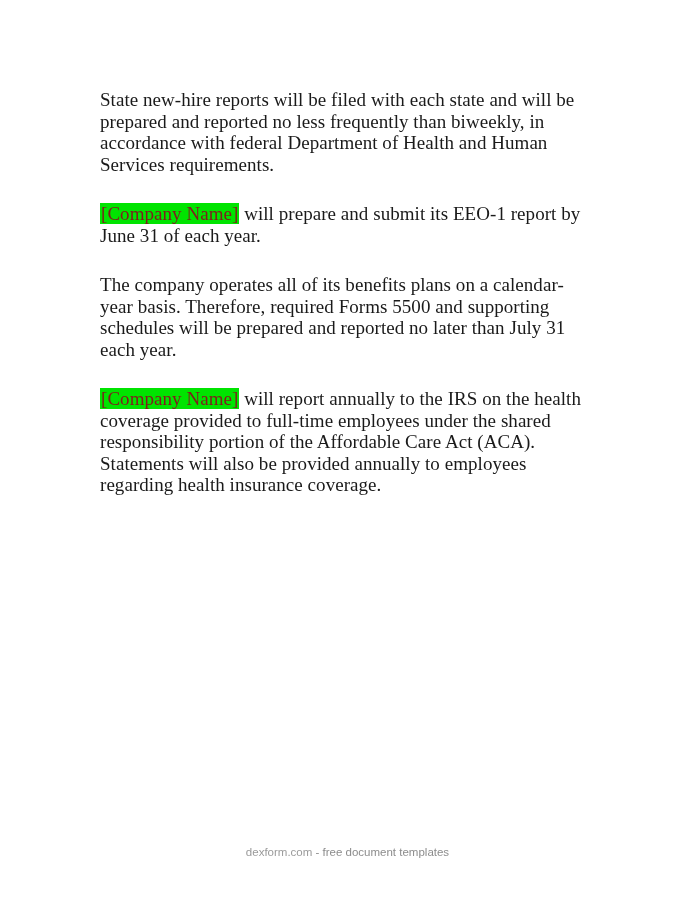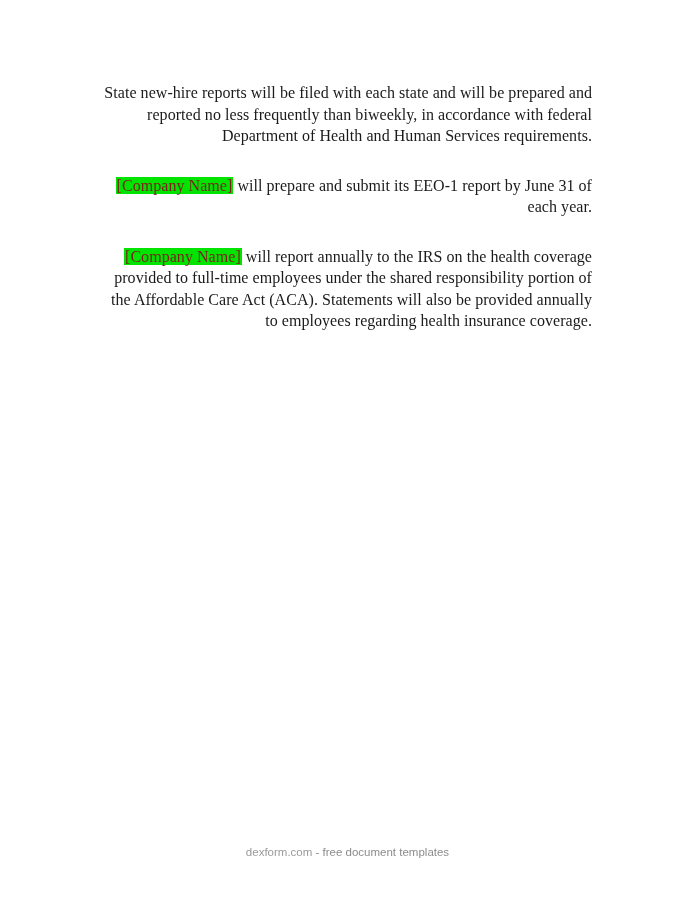--- a/index.html
+++ b/index.html
@@ -21,24 +21,24 @@
     background: #ffffff;
     box-sizing: border-box;
   }
   .content {
     position: absolute;
     left: 100px;
     top: 78px;
     width: 492px;
   }
   .para {
-    font-size: 16px;
+    font-size: 19px;
     line-height: 21.5px;
-    margin: 4px 0 28px 0;
-    text-align: right;
+    margin: 11px 0 28px 0;
+    text-align: left;
     color: #1a1a1a;
     letter-spacing: 0.05px;
   }
   .highlight {
     background: #00e400;
     color: #7f1d1d;
     padding: 0 1px;
   }
   .footer {
     position: absolute;
@@ -65,20 +65,23 @@
   <div class="content">
 
     <p class="para">
       <span>State new-hire reports will be filed with each state and will be prepared and reported no less frequently than biweekly, in accordance with federal Department of Health and Human Services requirements.</span>
     </p>
 
     <p class="para">
       <span class="highlight">[Company Name]</span><span> will prepare and submit its EEO-1 report by June 31 of each year.</span>
     </p>
 
+    <p class="para">
+      <span>The company operates all of its benefits plans on a calendar-year basis. Therefore, required Forms 5500 and supporting schedules will be prepared and reported no later than July 31 each year.</span>
+    </p>
 
 
     <p class="para">
       <span class="highlight">[Company Name]</span><span> will report annually to the IRS on the health coverage provided to full-time employees under the shared responsibility portion of the Affordable Care Act (ACA). Statements will also be provided annually to employees regarding health insurance coverage.</span>
     </p>
 
   </div>
 
   <div class="footer">
     <span class="brand">dexform.com</span><span class="rest"> - free document templates</span>

